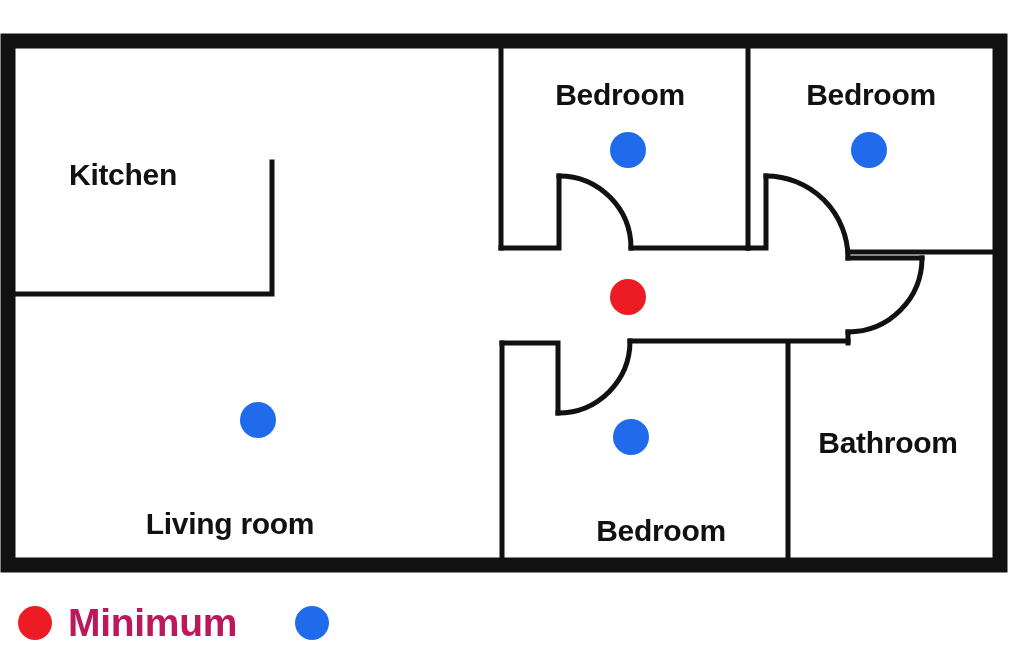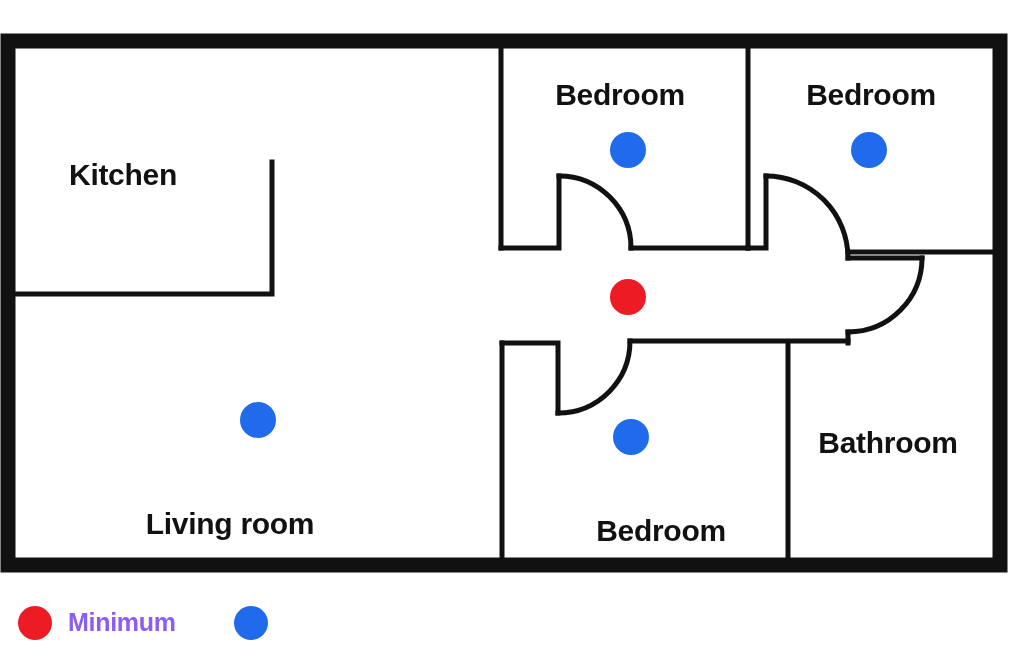--- a/index.html
+++ b/index.html
@@ -61,22 +61,22 @@
   .legend-dot {
     width: 34px;
     height: 34px;
     border-radius: 50%;
     margin-right: 16px;
     flex: 0 0 auto;
   }
   .legend-text {
     font-family: "Liberation Sans", sans-serif;
     font-weight: bold;
-    font-size: 25px;
-    color: #8b5cf6;
+    font-size: 39px;
+    color: #be185d;
     letter-spacing: -0.3px;
   }
 </style>
 </head>
 <body>
 
 <div id="root">
 
   <div class="floorplan-wrap">
     <svg class="plan" viewBox="0 0 1010 575" xmlns="http://www.w3.org/2000/svg">

